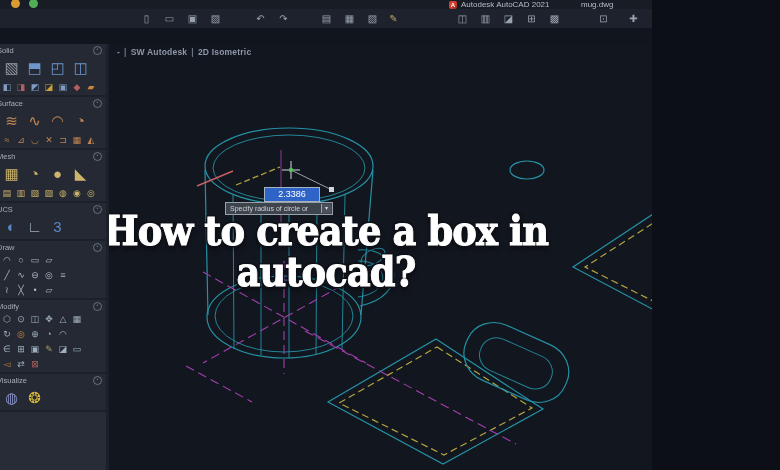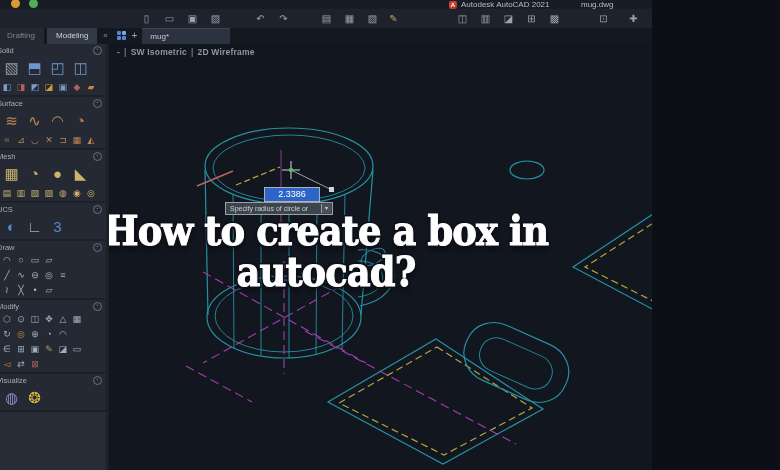--- a/index.html
+++ b/index.html
@@ -140,33 +140,20 @@
         <span class="tb-icon">✚</span>
         <span class="tb-icon">↻</span>
       </div>
       <div class="tb-group">
         <span class="tb-icon" style="color: rgb(154, 168, 111);">◧</span>
         <span class="tb-icon" style="color: rgb(138, 160, 184);">◨</span>
         <span class="tb-icon" style="color: rgb(127, 174, 138);">◩</span>
       </div>
     </div>
 
-  <div class="tabsrow">
-    <div class="ptab">Drafting</div>
-    <div class="ptab active">Modeling</div>
-    <div class="collapse">«</div>
-    <div class="grid-icon">
-        <i></i>
-        <i></i>
-        <i></i>
-        <i></i>
-      </div>
-    <div class="plus">+</div>
-    <div class="filetab">mug*</div>
-  </div>
 
   <div class="palette">
       <div class="psec">
         <div class="psec-h">
           <span>Solid</span>
           <span class="psec-dot">•</span>
         </div>
         <div class="prow">
           <span class="pic lg" style="color: rgb(150, 157, 165);">▧</span>
           <span class="pic lg" style="color: rgb(109, 150, 204);">⬒</span>
@@ -303,21 +290,21 @@
         <div class="prow">
           <span class="pic lg" style="color: rgb(139, 147, 201);">◍</span>
           <span class="pic lg" style="color: rgb(224, 190, 62);">❂</span>
         </div>
       </div>
     </div>
 
   <div class="canvas"></div>
 
   <div class="vpctrl">
-    <span>-</span><span class="sep">|</span><span>SW Isometric</span><span class="sep">|</span><span>2D Wireframe</span>
+    <span>-</span><span class="sep">|</span><span>SW Autodesk</span><span class="sep">|</span><span>2D Isometric</span>
   </div>
 
   <svg id="draw" width="780" height="470" viewBox="0 0 780 470">
 
     <g opacity="1">
       <circle cx="787" cy="117" r="26" fill="none" stroke="rgba(255,255,255,0.13)" stroke-width="7"></circle>
       <text id="wm-letter" x="752" y="153" font-size="16" font-style="italic" font-weight="bold" fill="rgba(255,255,255,0.2)" font-family="Liberation Serif, serif">w</text>
     </g>
 
     <g>

